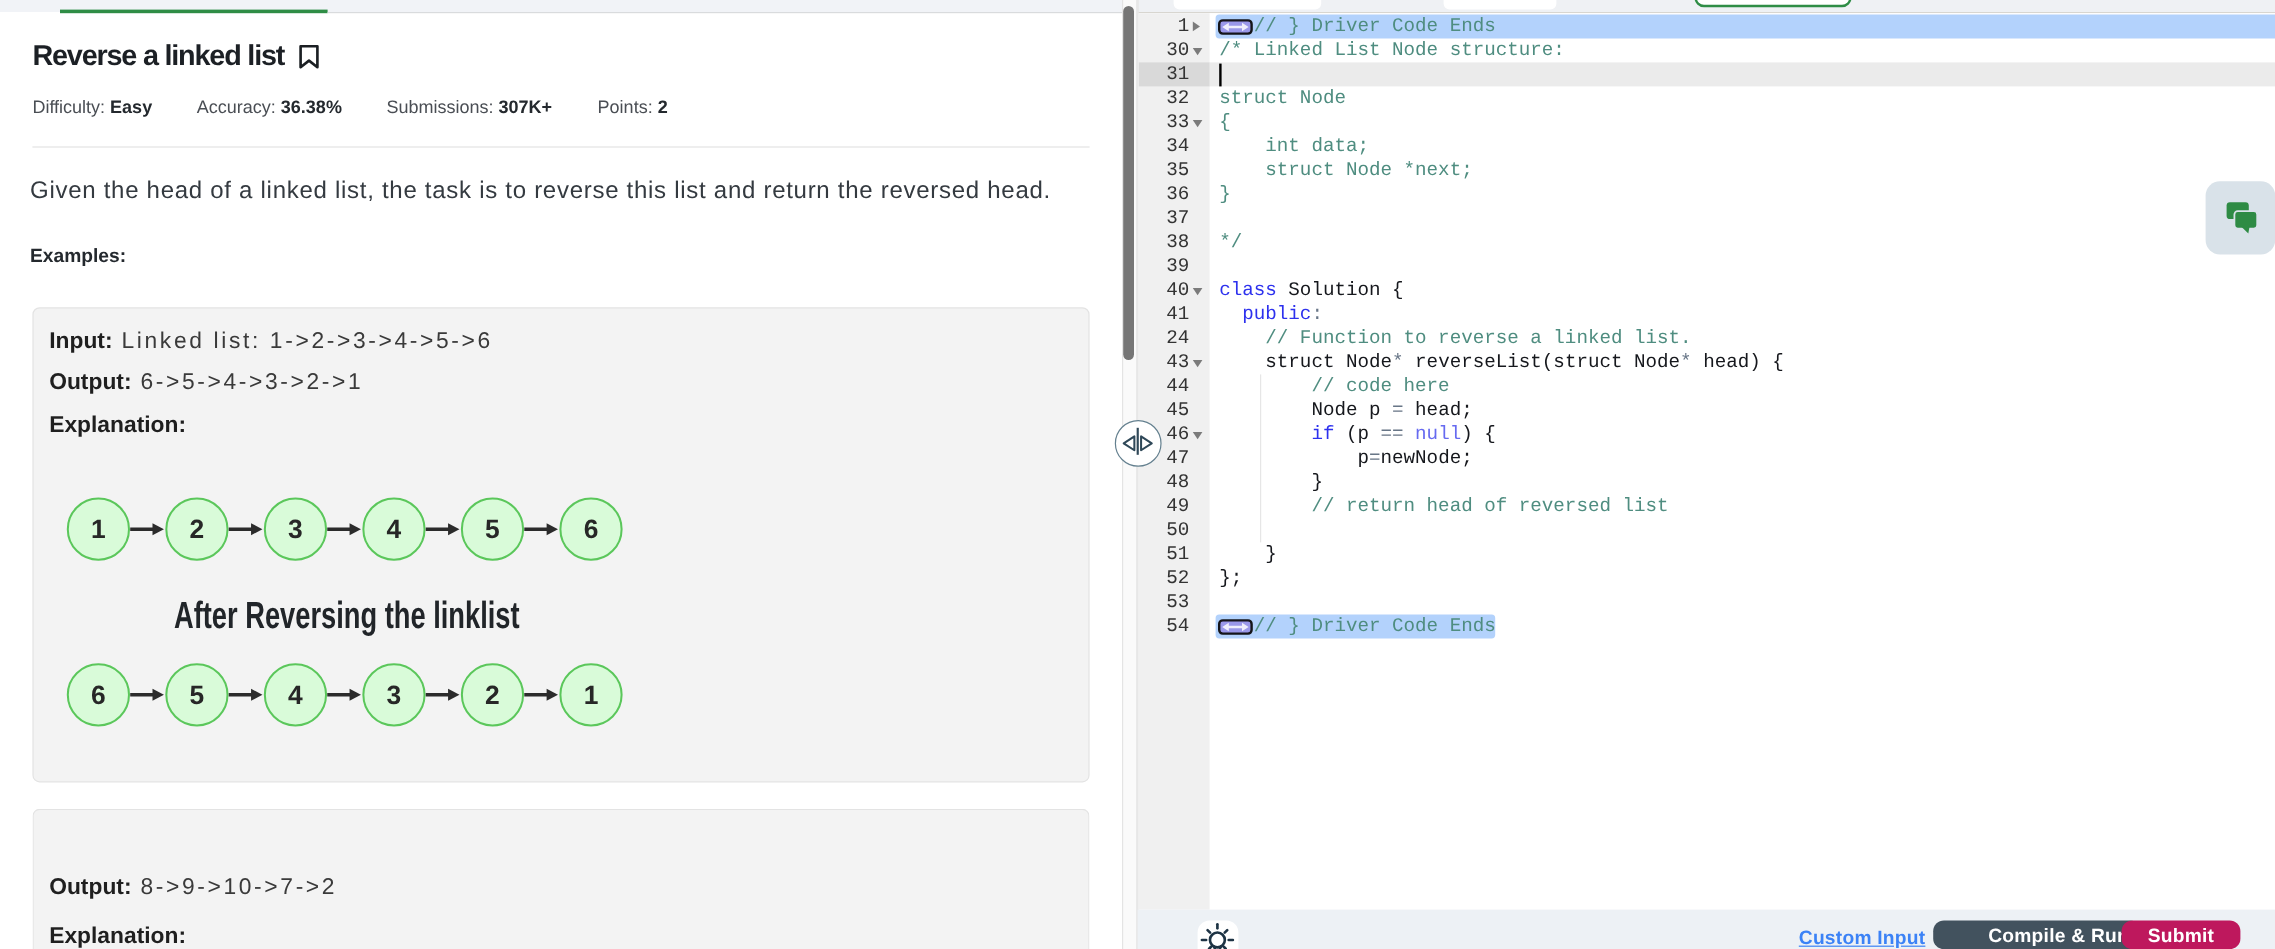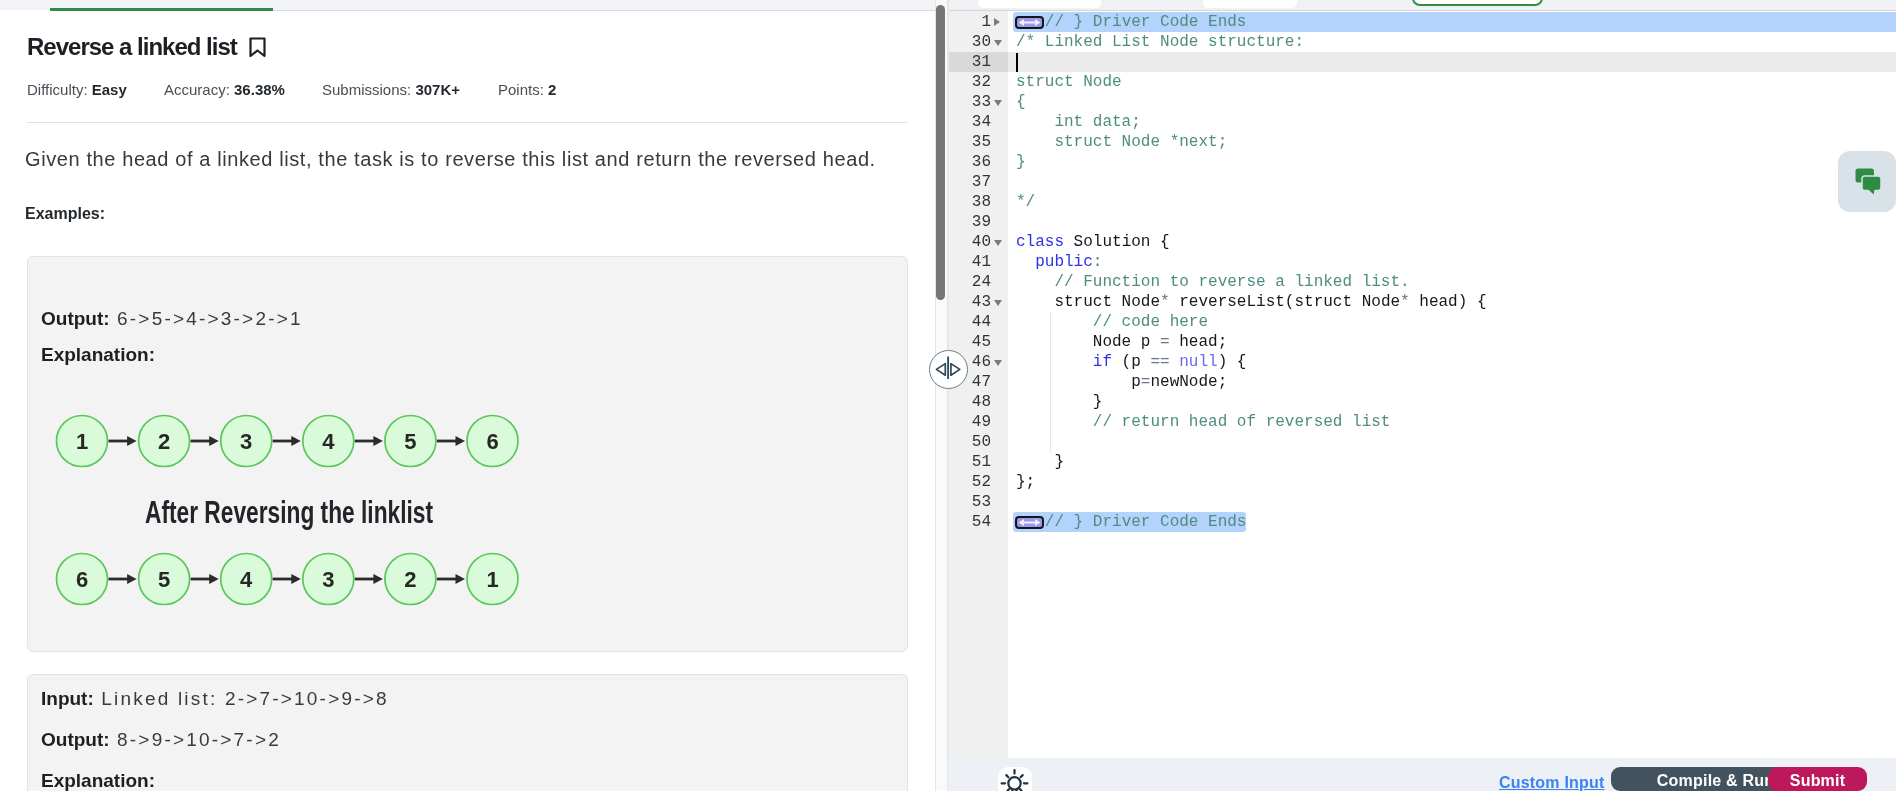--- a/index.html
+++ b/index.html
@@ -77,20 +77,21 @@
   </svg>
   <div class="abs metaitem" style="left:27px;">Difficulty: <b>Easy</b></div>
   <div class="abs metaitem" style="left:164px;">Accuracy: <b>36.38%</b></div>
   <div class="abs metaitem" style="left:322px;">Submissions: <b>307K+</b></div>
   <div class="abs metaitem" style="left:498px;">Points: <b>2</b></div>
   <div class="abs" id="hr1"></div>
   <div class="abs" id="para">Given the head of a linked list, the task is to reverse this list and return the reversed head.</div>
   <div class="abs" id="examples">Examples:</div>
 
   <div class="abs exbox" id="exbox1">
+    <div class="exline" style="top:17px;"><b>Input:</b> Linked list: 1-&gt;2-&gt;3-&gt;4-&gt;5-&gt;6</div>
     <div class="exline" style="top:51px;"><b>Output:</b> 6-&gt;5-&gt;4-&gt;3-&gt;2-&gt;1</div>
     <div class="exline" style="top:87px;"><b>Explanation:</b></div>
     <svg class="abs" style="left:26px;top:155px;" width="495" height="210" viewBox="0 0 495 210">
       <defs>
         <marker id="ah" markerWidth="10" markerHeight="10" refX="8" refY="3" orient="auto" markerUnits="userSpaceOnUse"></marker>
       </defs>
       <g id="row1">
         <circle cx="28" cy="29" r="25.5" fill="#d9fbd9" stroke="#5bc75b" stroke-width="1.7"></circle>
         <text x="28" y="36.5" text-anchor="middle" font-family="Liberation Sans,sans-serif" font-size="22" font-weight="bold" fill="#272727">1</text>
         <circle cx="110.1" cy="29" r="25.5" fill="#d9fbd9" stroke="#5bc75b" stroke-width="1.7"></circle>
@@ -134,21 +135,20 @@
         <path d="M246.79999999999995 167 l-9.5 -5 l0 10 z" fill="#2b2b2b"></path>
         <line x1="300.79999999999995" y1="167" x2="321.9" y2="167" stroke="#2b2b2b" stroke-width="2.8"></line>
         <path d="M328.9 167 l-9.5 -5 l0 10 z" fill="#2b2b2b"></path>
         <line x1="382.9" y1="167" x2="404" y2="167" stroke="#2b2b2b" stroke-width="2.8"></line>
         <path d="M411 167 l-9.5 -5 l0 10 z" fill="#2b2b2b"></path>
       </g>
     </svg>
   </div>
 
   <div class="abs exbox" id="exbox2">
-    <div class="exline" style="top:13px;"><b>Input:</b> Linked list: 2-&gt;7-&gt;10-&gt;9-&gt;8</div>
     <div class="exline" style="top:54px;"><b>Output:</b> 8-&gt;9-&gt;10-&gt;7-&gt;2</div>
     <div class="exline" style="top:95px;"><b>Explanation:</b></div>
   </div>
 
   <div class="abs" id="lscroll-track"></div>
   <div class="abs" id="lscroll-thumb"></div>
   <div class="abs" id="divline"></div>
   <div class="abs" id="divhandle"></div>
   <svg class="abs" style="left:930px;top:349px;z-index:7;" width="36" height="39" viewBox="0 0 36 39">
     <polygon points="15.3,14.6 15.3,26.2 6.4,20.4" fill="none" stroke="#2f4858" stroke-width="1.7" stroke-linejoin="round"></polygon>

